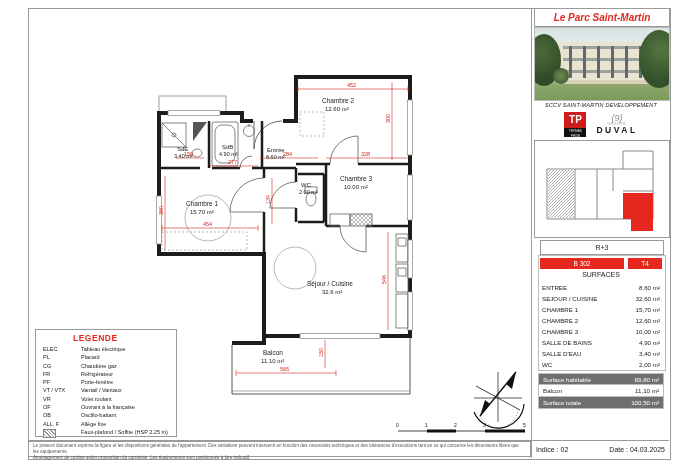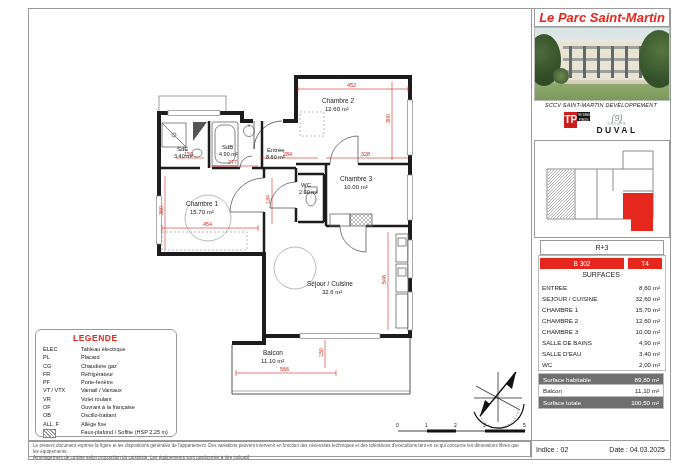--- a/index.html
+++ b/index.html
@@ -1,33 +1,33 @@
 <!DOCTYPE html>
 <html><head>
 <meta charset="utf-8">
 <style>
   html,body{margin:0;padding:0;background:#fff;font-family:"Liberation Sans",sans-serif;}
   #sheet{position:relative;width:700px;height:467px;background:#fff;overflow:hidden;}
   .frame{position:absolute;border:1px solid #9a9a9a;background:#fff;}
   .abs{position:absolute;}
   
   .tb-title{left:534px;top:8px;width:134px;height:17px;display:flex;align-items:center;justify-content:center;}
-  .tb-title span{color:#e5271d;font-style:italic;font-weight:bold;font-size:13px;}
+  .tb-title span{color:#e5271d;font-style:italic;font-weight:bold;font-size:10px;}
   .photo{left:534px;top:27px;width:134px;height:72px;border:1px solid #bbb;overflow:hidden;
          background:linear-gradient(#d9e4e6 0%,#eef0e8 45%,#cfd8c2 70%,#8fa86d 78%,#7a9a5a 100%);}
   .bldg{position:absolute;left:22px;top:14px;width:92px;height:42px;background:#e9e3d2;
         box-shadow:inset 0 -4px 0 #d8d0ba;}
   .bldg-win{position:absolute;inset:4px 6px 6px 6px;
         background:repeating-linear-gradient(90deg,transparent 0 6px,#5f6a70 6px 9px,transparent 9px 14px),
                    repeating-linear-gradient(0deg,transparent 0 5px,rgba(95,106,112,.55) 5px 8px,transparent 8px 12px);}
   .tree{position:absolute;border-radius:50%;}
   .dev-line{left:534px;top:100px;width:134px;height:10px;display:flex;align-items:center;justify-content:center;}
   .dev-line span{font-size:5.5px;font-style:italic;color:#222;letter-spacing:.2px;}
   .logos{left:534px;top:111px;width:134px;height:27px;display:flex;align-items:center;justify-content:center;gap:10px;}
-  .tp-logo{width:22px;height:25px;display:flex;flex-direction:row;}
+  .tp-logo{width:22px;height:25px;display:flex;flex-direction:column;}
   .tp-red{background:#cf1d1c;color:#fff;font-weight:bold;font-size:10px;text-align:center;line-height:16px;height:16px;}
   .tp-black{background:#111;color:#eee;font-size:3px;text-align:center;line-height:4.5px;height:9px;padding-top:1px;box-sizing:border-box;}
   .duval{display:flex;flex-direction:column;align-items:center;}
   .duval .squig{color:#8a8f93;font-size:9px;font-style:italic;line-height:8px;}
   .duval .grp{color:#8a8f93;font-size:3px;letter-spacing:1px;line-height:4px;}
   .duval .dv{color:#1a1a1a;font-size:8.5px;letter-spacing:2.5px;font-weight:bold;line-height:9px;text-align:right;}
   .keyplan{left:534px;top:140px;width:134px;height:96px;}
   .r3box{left:540px;top:240px;width:122px;height:13px;display:flex;align-items:center;justify-content:center;}
   .r3box span{font-size:7px;color:#222;}
   .unitband{left:540px;top:258px;width:122px;height:11px;display:flex;gap:4px;}
@@ -40,21 +40,21 @@
   .srow .val{font-size:6.2px;color:#222;}
   .sum-box{left:538px;top:373px;width:126px;}
   .sumrow{display:flex;justify-content:space-between;align-items:center;height:12px;padding:0 4px;border:1px solid #bbb;border-top:0;box-sizing:border-box;}
   .sumrow:first-child{border-top:1px solid #bbb;}
   .sumrow.dark{background:#6f6f6f;}
   .sumrow.dark .lab,.sumrow.dark .val{color:#fff;}
   .sumrow .lab,.sumrow .val{font-size:6.2px;color:#222;}
   .indice-row{left:532px;top:441px;width:137px;height:16px;display:flex;align-items:center;justify-content:space-between;padding:0 4px;box-sizing:border-box;}
   .indice-row span{font-size:7px;color:#222;}
   
-  .legend{left:35px;top:329px;width:142px;height:108px;padding:3px 0 0 7px;box-sizing:border-box;border-radius:6px;}
+  .legend{left:35px;top:329px;width:142px;height:108px;padding:3px 0 0 7px;box-sizing:border-box;}
   .legend h3{margin:0 0 2px 30px;color:#e5271d;font-size:8.5px;letter-spacing:.5px;}
   .lrow{display:flex;line-height:8.3px;}
   .lrow .ab{width:38px;font-size:5.5px;color:#222;flex:none;}
   .lrow .lb{font-size:5.5px;color:#222;width:92px;}
   .hatch-sw{width:11px;height:7px;border:0.5px solid #888;margin-top:1px;
     background:repeating-linear-gradient(45deg,#fff 0 1.5px,#999 1.5px 2.5px);}
   
   .disclaimer{left:28px;top:441px;width:503px;height:16px;border:1px solid #9a9a9a;box-sizing:border-box;padding:1px 4px;}
   .disclaimer div{font-size:4.6px;color:#555;line-height:6px;}
   .vline{position:absolute;background:#9a9a9a;}

